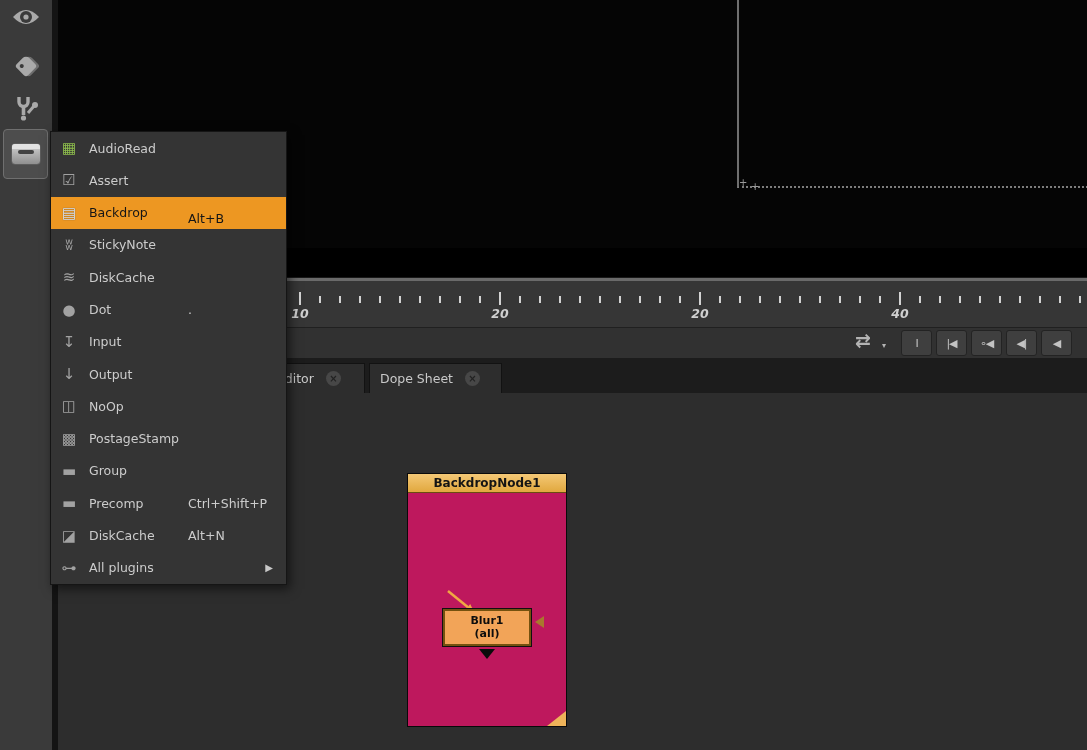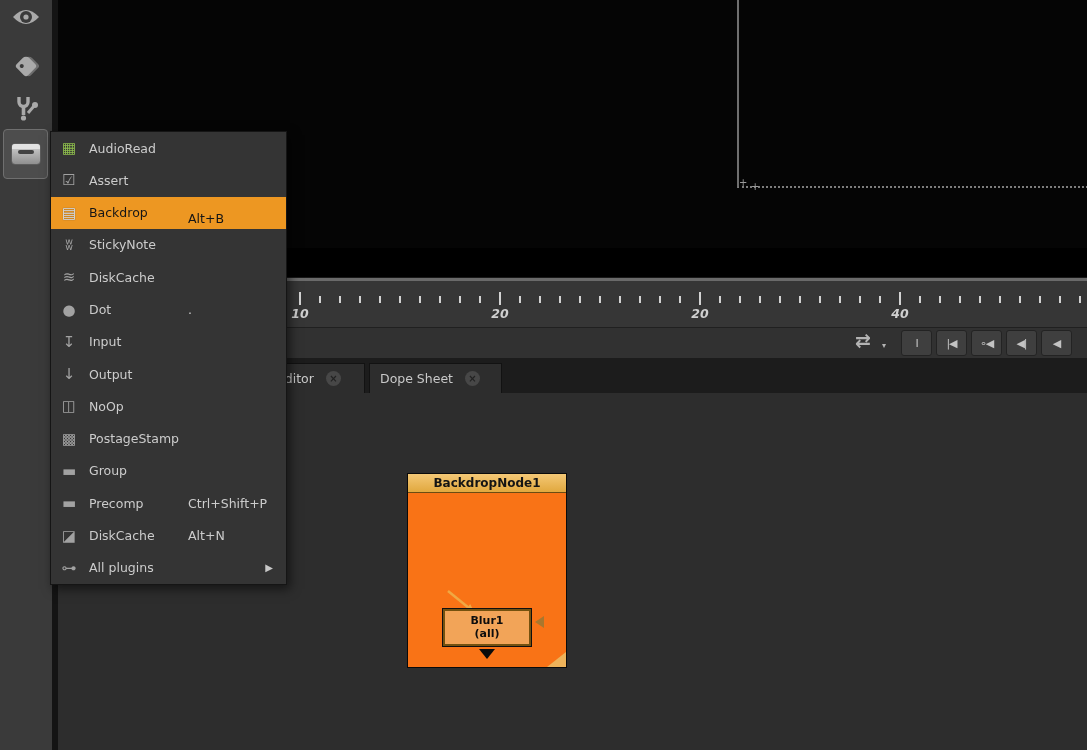--- a/index.html
+++ b/index.html
@@ -57,22 +57,22 @@
   
   .tabbar{left:58px;top:358px;width:1029px;height:35px;background:#1c1c1c;}
   .tab{position:absolute;top:5px;height:30px;background:#2d2d2d;border:1px solid #121212;border-bottom:none;
        display:flex;align-items:center;padding:0 10px;color:#c9c9c9;font-size:12.5px;box-sizing:border-box;}
   .tab-close{width:15px;height:15px;border-radius:50%;background:#474747;color:#222;
              font-size:10px;font-weight:700;display:flex;align-items:center;justify-content:center;
              margin-left:12px;}
 
   
   .nodegraph{left:58px;top:393px;width:1029px;height:357px;background:#2d2d2d;}
-  .backdrop{position:absolute;left:349px;top:80px;width:160px;height:195px;
-            background:#f97316;border:1px solid #0a0a0a;box-sizing:border-box;}
+  .backdrop{position:absolute;left:349px;top:80px;width:160px;height:254px;
+            background:#be185d;border:1px solid #0a0a0a;box-sizing:border-box;}
   .backdrop-header{height:18px;background:linear-gradient(#f4c876,#e1a83e);
                    border-bottom:1px solid #6b4c12;color:#141414;font-size:12px;font-weight:700;
                    text-align:center;line-height:18px;}
   .backdrop-resize{position:absolute;right:0;bottom:0;width:0;height:0;
                    border-bottom:15px solid #eeb35a;border-left:19px solid transparent;}
   .blur-node{position:absolute;left:385px;top:216px;width:88px;height:37px;background:#f2a458;
              border:2px solid #74510f;box-shadow:0 0 0 1px #101010;color:#0d0d0d;
              font-size:11px;font-weight:700;text-align:center;display:flex;flex-direction:column;
              justify-content:center;line-height:1.18;box-sizing:border-box;}
   .blur-output{position:absolute;left:421px;top:256px;width:0;height:0;

